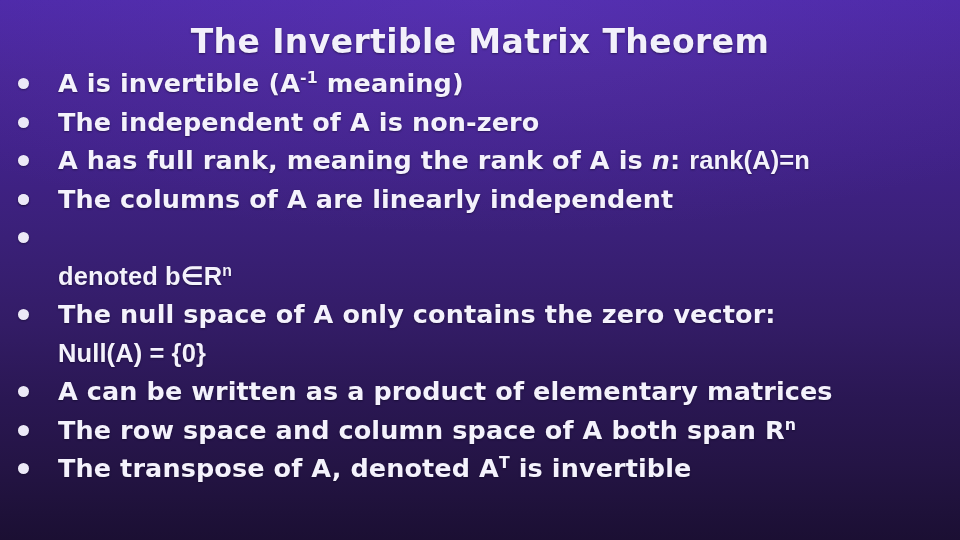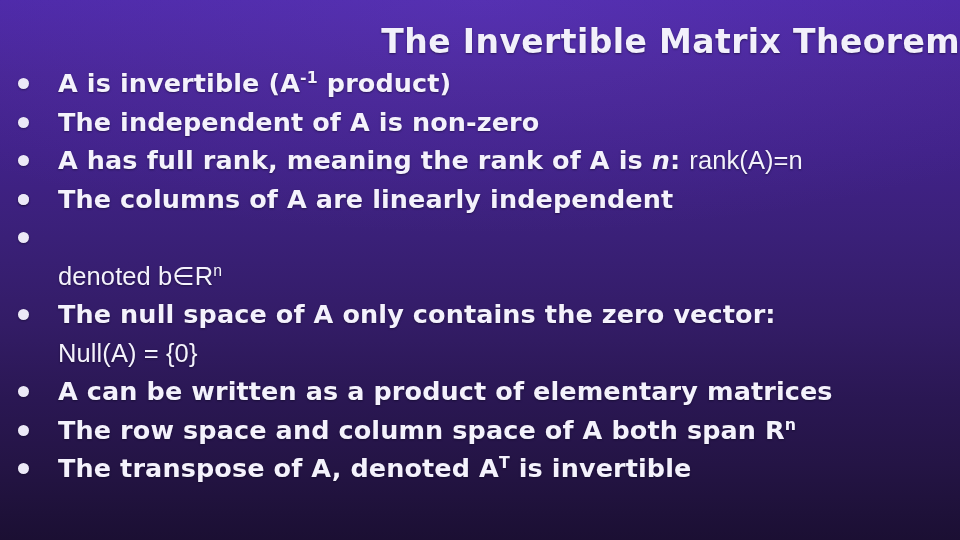--- a/index.html
+++ b/index.html
@@ -34,21 +34,21 @@
     background: radial-gradient(ellipse 120% 70% at 50% 0%,
                   rgba(120,80,220,0.22) 0%,
                   rgba(120,80,220,0.0) 62%);
   }
 
   .title {
     position: absolute;
     top: 22px;
     left: 0;
     width: 960px;
-    text-align: right;
+    text-align: center;
     color: #f2f0fb;
     font-size: 33px;
     font-weight: bold;
     letter-spacing: 0.4px;
     line-height: 40px;
     text-shadow: 0 1px 2px rgba(10,5,30,0.55);
     z-index: 2;
   }
 
   .bullets {
@@ -95,32 +95,32 @@
     font-size: 0.62em;
     line-height: 0;
     vertical-align: super;
     font-weight: bold;
   }
   .ital {
     font-style: italic;
   }
   .plain {
     font-family: "Liberation Sans", "DejaVu Sans", sans-serif;
-    font-weight: normal;
+    font-weight: bold;
   }
 </style>
 </head>
 <body>
 
 <div id="slide">
 
   <div class="title">The Invertible Matrix Theorem</div>
 
   <ul class="bullets" id="bullet-list">
-      <li class="bullet-item"><span class="bullet-dot"></span><span class="txt"><span>A is invertible (A</span><sup>-1</sup><span> product)</span></span></li>
+      <li class="bullet-item"><span class="bullet-dot"></span><span class="txt"><span>A is invertible (A</span><sup>-1</sup><span> meaning)</span></span></li>
       <li class="bullet-item"><span class="bullet-dot"></span><span class="txt"><span>The independent of A is non-zero</span></span></li>
       <li class="bullet-item"><span class="bullet-dot"></span><span class="txt"><span>A has full rank, meaning the rank of A is </span><span class="ital">n</span><span>: </span><span class="plain">rank(A)=n</span></span></li>
       <li class="bullet-item"><span class="bullet-dot"></span></li>
       <li class="bullet-item"><span class="bullet-dot"></span><span class="txt"><span>The columns of A are linearly independent</span></span></li>
       <li class="bullet-item wrap"><span class="bullet-dot"></span><span class="txt"><br><span class="plain">denoted b</span><span class="plain">∈</span><span class="plain">R</span><sup class="plain">n</sup></span></li>
       <li class="bullet-item wrap"><span class="bullet-dot"></span><span class="txt"><span>The null space of A only contains the zero vector:</span><br><span class="plain">Null(A) = {0}</span></span></li>
       <li class="bullet-item"><span class="bullet-dot"></span><span class="txt"><span>A can be written as a product of elementary matrices</span></span></li>
       <li class="bullet-item"><span class="bullet-dot"></span><span class="txt"><span>The row space and column space of A both span R</span><sup>n</sup></span></li>
       <li class="bullet-item"><span class="bullet-dot"></span><span class="txt"><span>The transpose of A, denoted A</span><sup>T</sup><span> is invertible</span></span></li>
     </ul>

